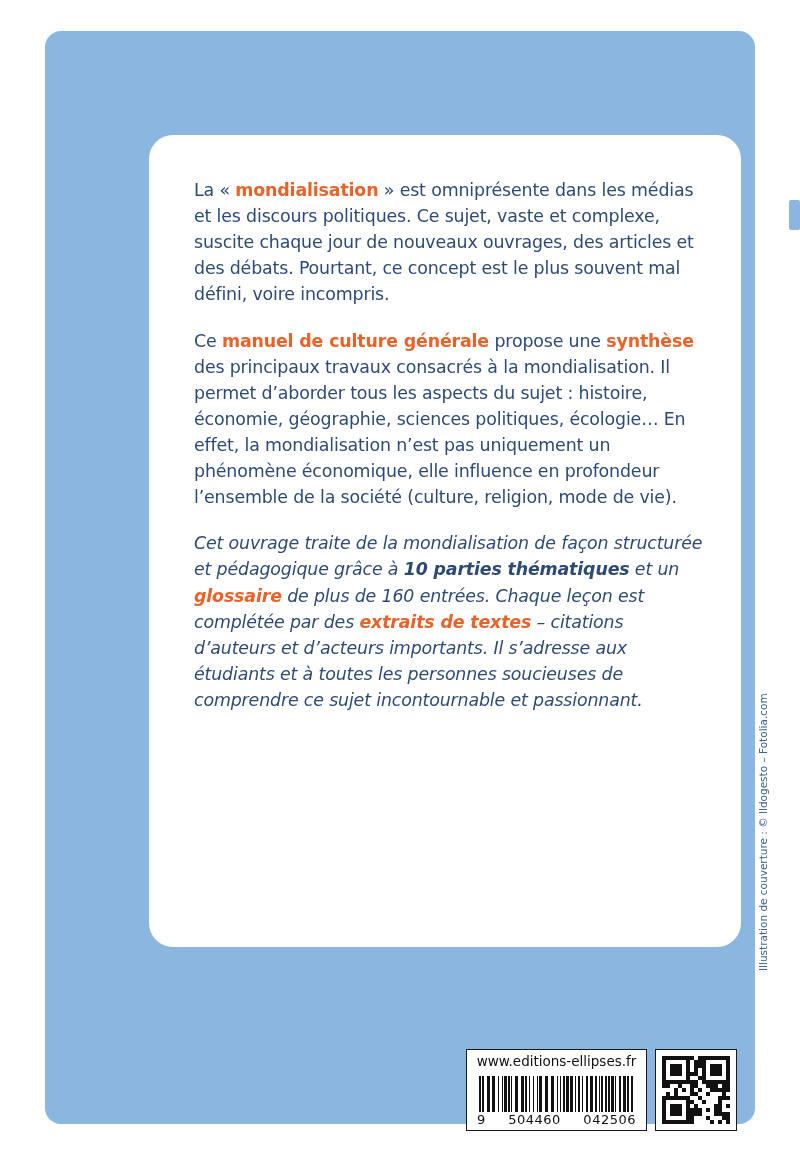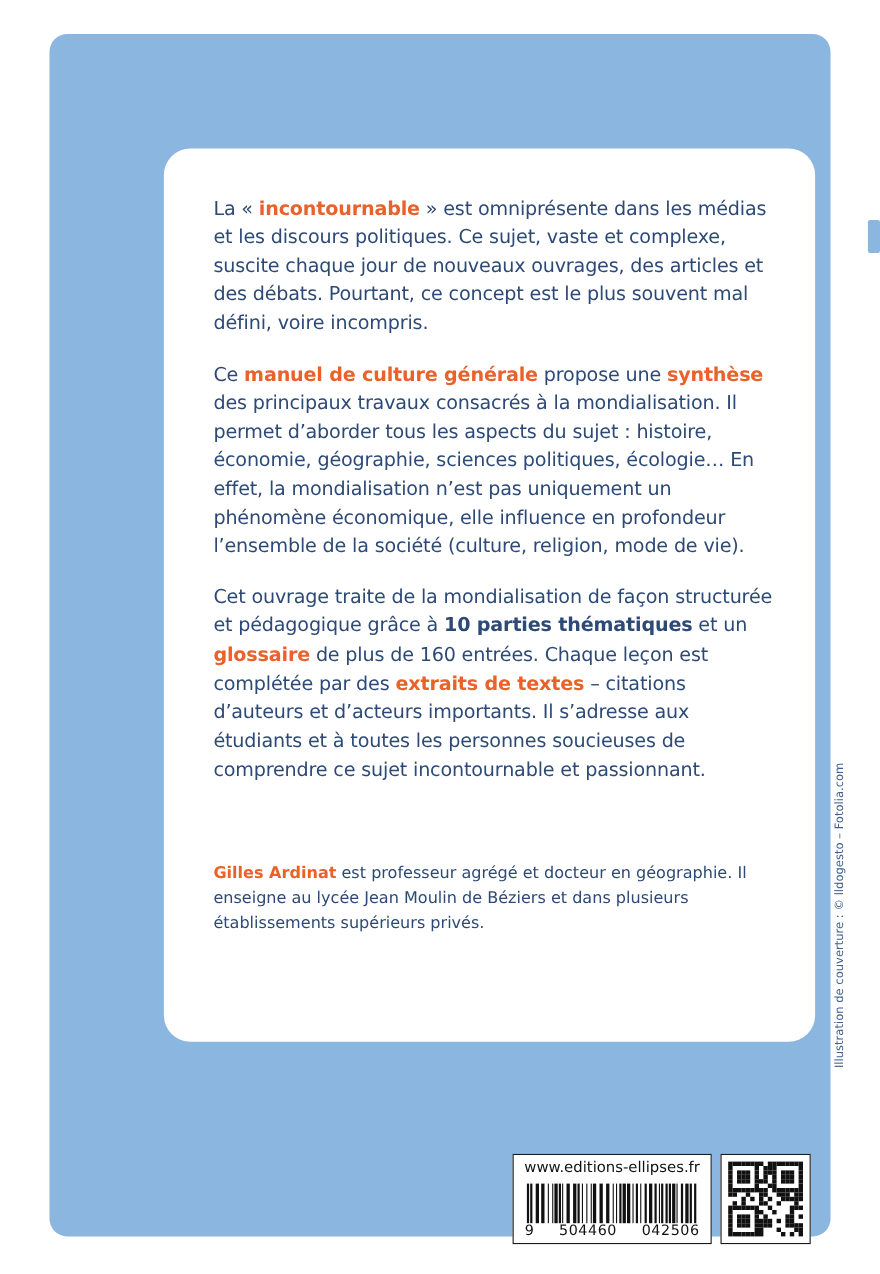--- a/index.html
+++ b/index.html
@@ -64,21 +64,21 @@
   }
 
   p.blurb {
     margin: 0 0 20px 0;
     font-family: "DejaVu Sans", sans-serif;
     font-size: 17.4px;
     line-height: 1.50;
     color: #2d4a77;
     letter-spacing: -0.15px;
   }
-  p.blurb:last-of-type { margin-bottom: 0; }
+  p.blurb:last-of-type { margin-bottom: 0; font-style: italic; }
 
   .hl {
     color: #e8622a;
     font-weight: bold;
   }
   .hl-dark {
     color: #2d4a77;
     font-weight: bold;
   }
 
@@ -187,28 +187,27 @@
 
 <div class="page">
 
   <div class="spine-strip"></div>
 
   <div class="cover">
 
     <div class="panel">
       <div class="panel-inner">
 
-        <p class="blurb"><span>La « </span><span class="hl">incontournable</span><span> » est omniprésente dans les médias et les discours politiques. Ce sujet, vaste et complexe, suscite chaque jour de nouveaux ouvrages, des articles et des débats. Pourtant, ce concept est le plus souvent mal défini, voire incompris.</span></p>
+        <p class="blurb"><span>La « </span><span class="hl">mondialisation</span><span> » est omniprésente dans les médias et les discours politiques. Ce sujet, vaste et complexe, suscite chaque jour de nouveaux ouvrages, des articles et des débats. Pourtant, ce concept est le plus souvent mal défini, voire incompris.</span></p>
 
         <p class="blurb"><span>Ce </span><span class="hl">manuel de culture générale</span><span> propose une </span><span class="hl">synthèse</span><span> des principaux travaux consacrés à la mondialisation. Il permet d’aborder tous les aspects du sujet : histoire, économie, géographie, sciences politiques, écologie… En effet, la mondialisation n’est pas uniquement un phénomène économique, elle influence en profondeur l’ensemble de la société (culture, religion, mode de vie).</span></p>
 
         <p class="blurb"><span>Cet ouvrage traite de la mondialisation de façon structurée et pédagogique grâce à </span><span class="hl-dark">10 parties thématiques</span><span> et un </span><span class="hl">glossaire</span><span> de plus de 160 entrées. Chaque leçon est complétée par des </span><span class="hl">extraits de textes</span><span> – citations d’auteurs et d’acteurs importants. Il s’adresse aux étudiants et à toutes les personnes soucieuses de comprendre ce sujet incontournable et passionnant.</span></p>
       </div>
 
-      <div class="author-block"><span class="author-name">Gilles Ardinat</span><span> est professeur agrégé et docteur en géographie. Il enseigne au lycée Jean Moulin de Béziers et dans plusieurs établissements supérieurs privés.</span></div>
     </div>
 
     <div class="credit">Illustration de couverture : © lldogesto – Fotolia.com</div>
 
     <div class="barcode-box">
       <div class="barcode-url">www.editions-ellipses.fr</div>
       <div class="bars" id="bars">
           <i style="left: 0px; width: 2px;"></i>
           <i style="left: 3px; width: 2px;"></i>
           <i style="left: 8px; width: 3px;"></i>

